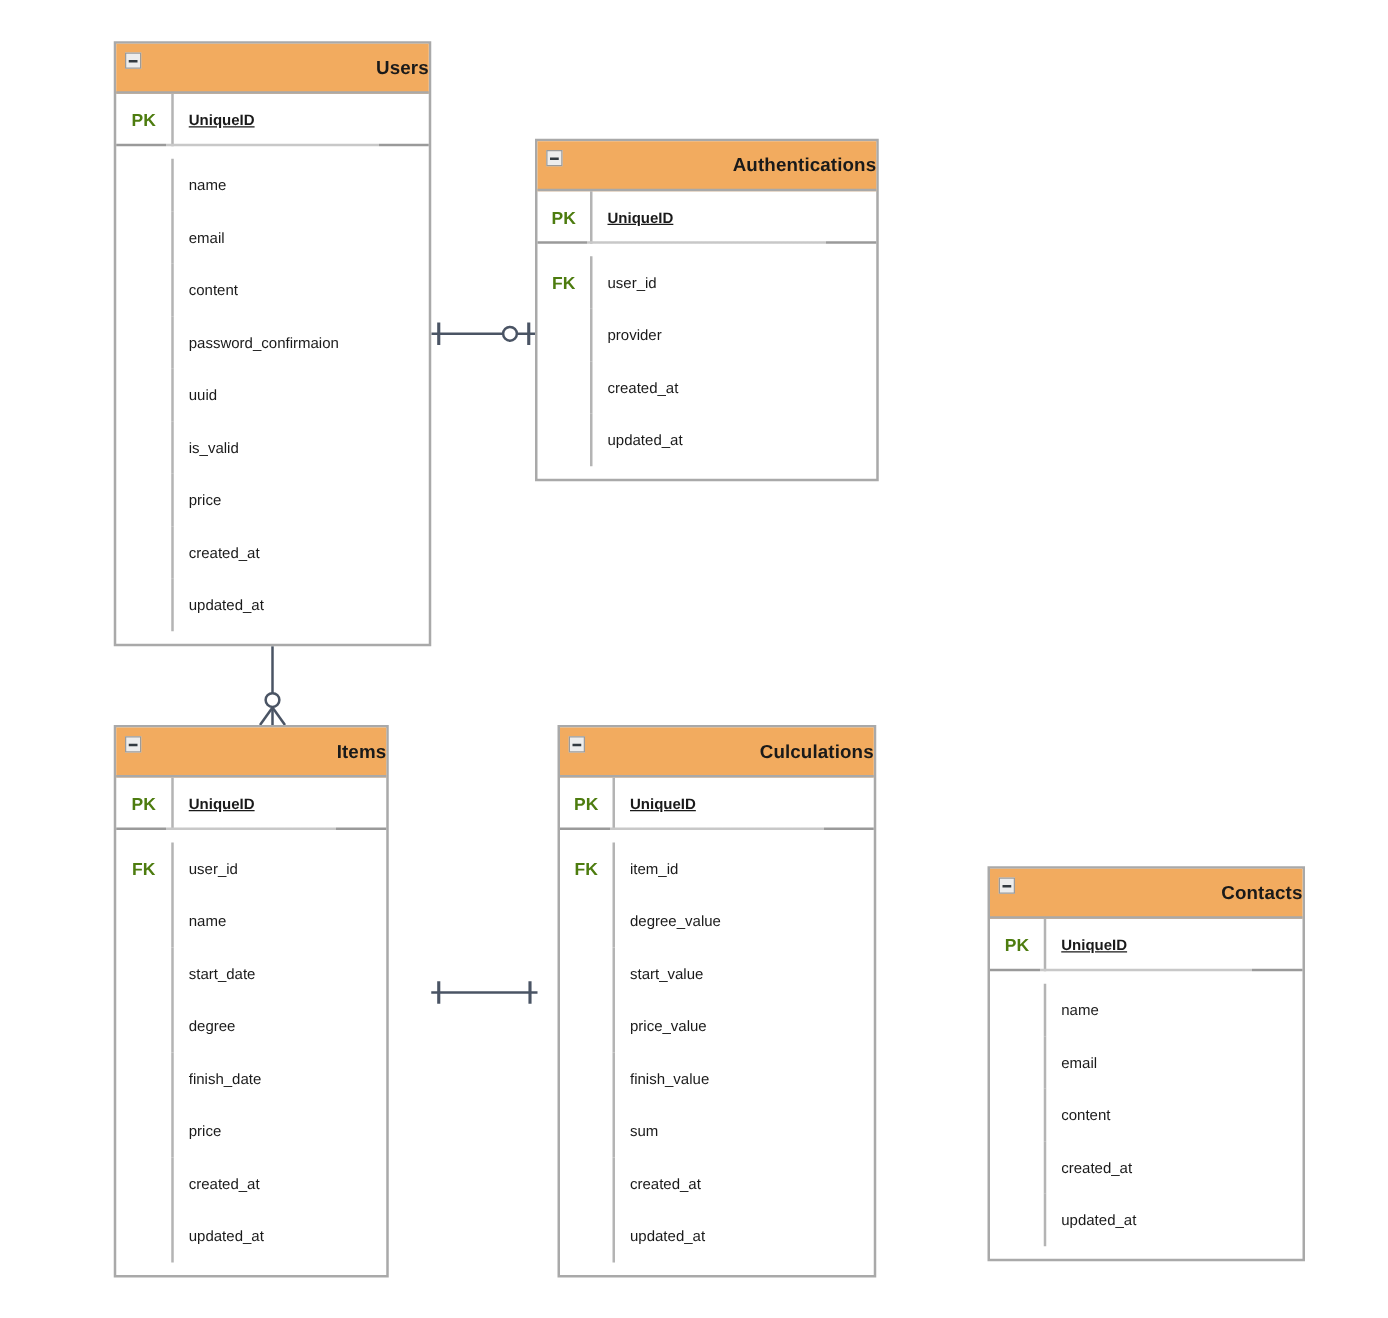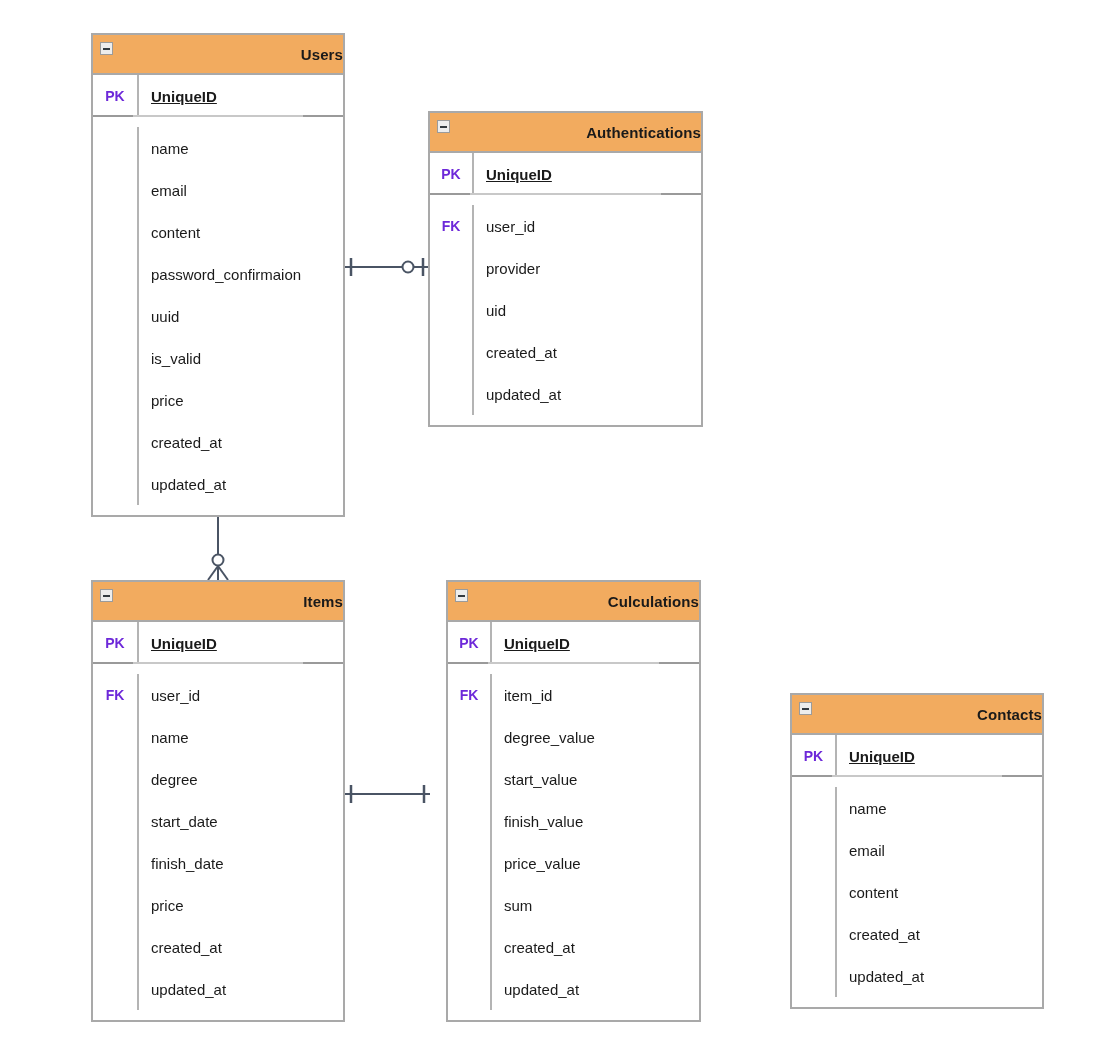--- a/index.html
+++ b/index.html
@@ -86,31 +86,31 @@
   }
   .key-cell {
     box-sizing: border-box;
     flex: 0 0 auto;
     height: 100%;
     display: flex;
     align-items: center;
     justify-content: center;
     font-size: 14px;
     font-weight: bold;
-    color: #6d28d9;
+    color: #4d7c0f;
     border-right: 2px solid #b4b4b4;
   }
   .name-cell {
     box-sizing: border-box;
     flex: 1 1 auto;
     height: 100%;
     display: flex;
     align-items: center;
     padding-left: 12px;
-    font-size: 15px;
+    font-size: 12px;
     color: #1a1a1a;
   }
   .name-cell.pk-name {
     font-weight: bold;
     text-decoration: underline;
   }
   .body-pad {
     height: 10px;
   }
 
@@ -223,34 +223,30 @@
     <div class="row">
       <div class="key-cell" style="width:44px;">FK</div>
       <div class="name-cell">user_id</div>
     </div>
     <div class="row">
       <div class="key-cell" style="width:44px;"></div>
       <div class="name-cell">provider</div>
     </div>
     <div class="row">
       <div class="key-cell" style="width:44px;"></div>
-      <div class="name-cell">uid</div>
-    </div>
-    <div class="row">
-      <div class="key-cell" style="width:44px;"></div>
-      <div class="name-cell">created_at</div>
-    </div>
-    <div class="row">
-      <div class="key-cell" style="width:44px;"></div>
-      <div class="name-cell">updated_at</div>
-    </div>
-    <div class="body-pad"></div>
-  </div>
-
-  <div class="entity" style="left:91px; top:580px; width:254px;">
+      <div class="name-cell">created_at</div>
+    </div>
+    <div class="row">
+      <div class="key-cell" style="width:44px;"></div>
+      <div class="name-cell">updated_at</div>
+    </div>
+    <div class="body-pad"></div>
+  </div>
+
+  <div class="entity" style="left:91px; top:580px; width:220px;">
     <div class="entity-header">
       <div class="collapse-icon">
           <i></i>
         </div>
       <div class="entity-title">Items</div>
     </div>
     <div class="row pk-row">
       <div class="key-cell" style="width:46px;">PK</div>
       <div class="name-cell pk-name">UniqueID</div>
     </div>
@@ -258,25 +254,25 @@
     <div class="row">
       <div class="key-cell" style="width:46px;">FK</div>
       <div class="name-cell">user_id</div>
     </div>
     <div class="row">
       <div class="key-cell" style="width:46px;"></div>
       <div class="name-cell">name</div>
     </div>
     <div class="row">
       <div class="key-cell" style="width:46px;"></div>
+      <div class="name-cell">start_date</div>
+    </div>
+    <div class="row">
+      <div class="key-cell" style="width:46px;"></div>
       <div class="name-cell">degree</div>
-    </div>
-    <div class="row">
-      <div class="key-cell" style="width:46px;"></div>
-      <div class="name-cell">start_date</div>
     </div>
     <div class="row">
       <div class="key-cell" style="width:46px;"></div>
       <div class="name-cell">finish_date</div>
     </div>
     <div class="row">
       <div class="key-cell" style="width:46px;"></div>
       <div class="name-cell">price</div>
     </div>
     <div class="row">
@@ -309,28 +305,28 @@
     <div class="row">
       <div class="key-cell" style="width:44px;"></div>
       <div class="name-cell">degree_value</div>
     </div>
     <div class="row">
       <div class="key-cell" style="width:44px;"></div>
       <div class="name-cell">start_value</div>
     </div>
     <div class="row">
       <div class="key-cell" style="width:44px;"></div>
+      <div class="name-cell">price_value</div>
+    </div>
+    <div class="row">
+      <div class="key-cell" style="width:44px;"></div>
       <div class="name-cell">finish_value</div>
     </div>
     <div class="row">
       <div class="key-cell" style="width:44px;"></div>
-      <div class="name-cell">price_value</div>
-    </div>
-    <div class="row">
-      <div class="key-cell" style="width:44px;"></div>
       <div class="name-cell">sum</div>
     </div>
     <div class="row">
       <div class="key-cell" style="width:44px;"></div>
       <div class="name-cell">created_at</div>
     </div>
     <div class="row">
       <div class="key-cell" style="width:44px;"></div>
       <div class="name-cell">updated_at</div>
     </div>

